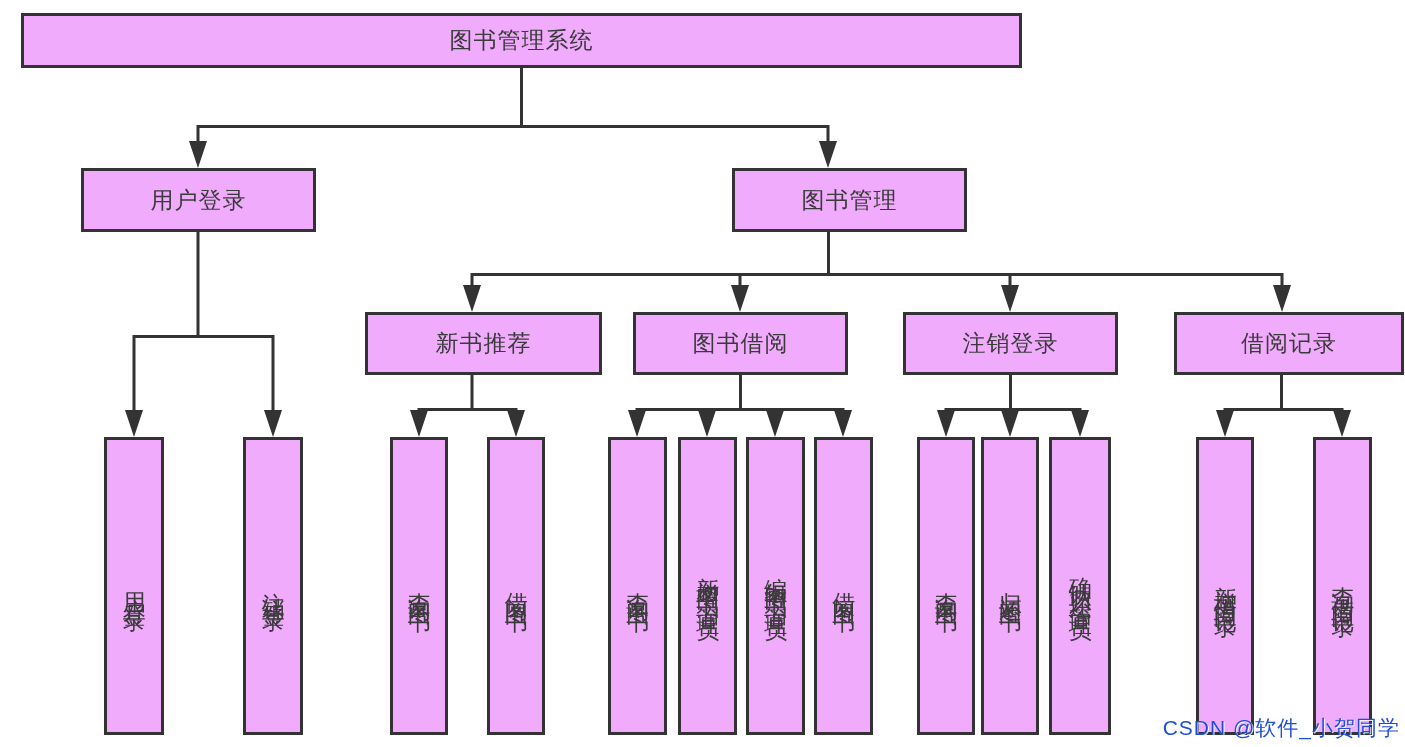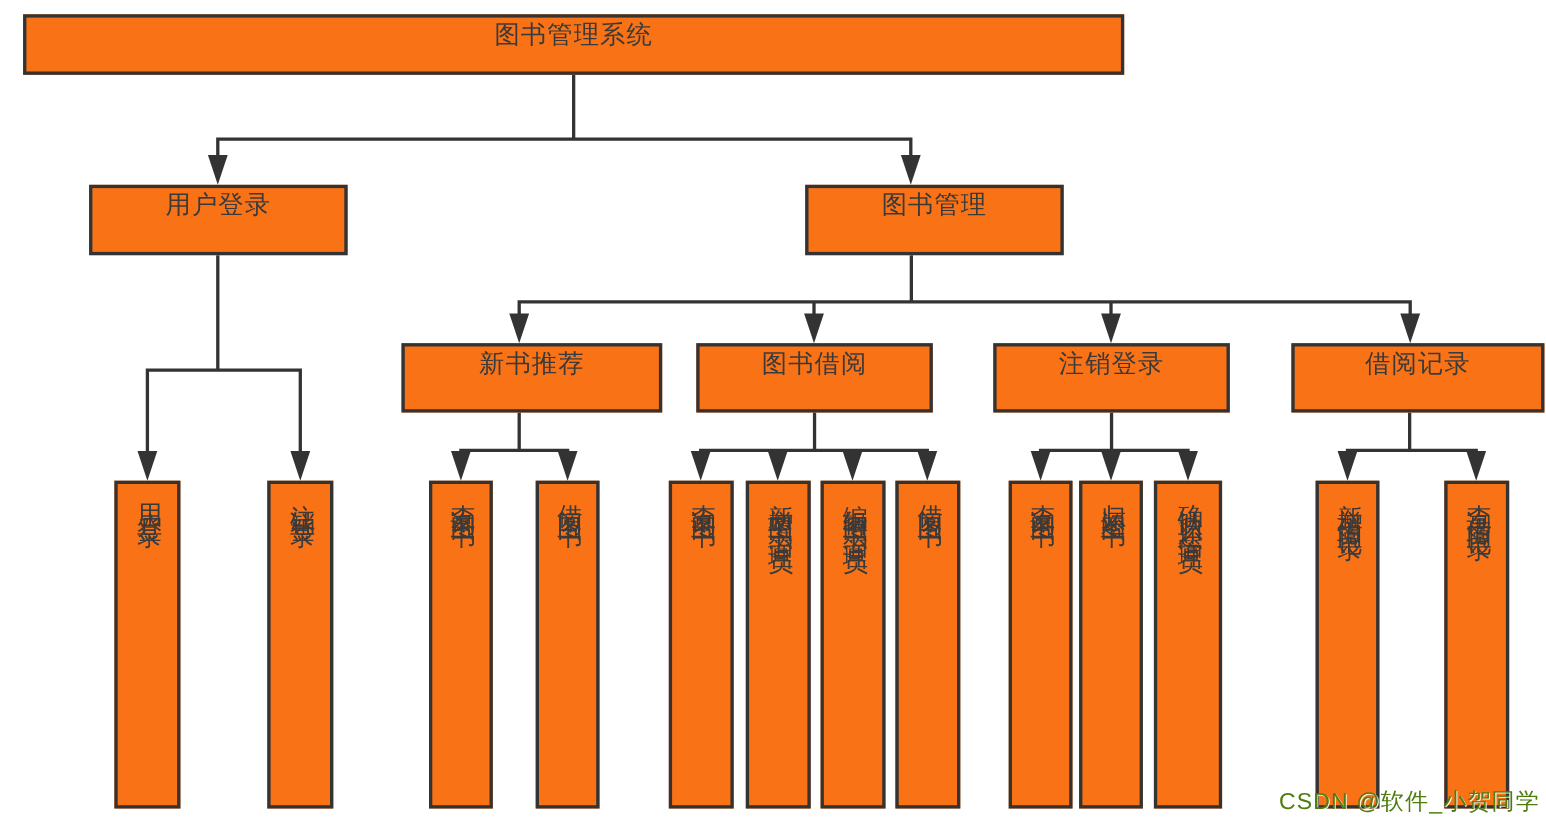--- a/index.html
+++ b/index.html
@@ -6,22 +6,22 @@
   body{
     width:1405px;height:747px;position:relative;overflow:hidden;
     background:#ffffff;color:#333;
     font-family:"Liberation Sans", sans-serif;
   }
   .connectors{position:absolute;left:0;top:0;z-index:1}
   .connectors path{stroke:#333;stroke-width:3;fill:none}
   .connectors polygon{fill:#333;stroke:none}
   .box{
     position:absolute;box-sizing:border-box;z-index:2;
-    border:3px solid #333;background:#f97316;
-    display:flex;justify-content:center;font-family:Liberation Mono, monospace;
+    border:3px solid #333;background:#f0abfc;
+    display:flex;align-items:center;justify-content:center;
   }
   .hlabel{font-size:23px;letter-spacing:1px;white-space:nowrap;color:#3a3a3a}
   .vtext{
     writing-mode:vertical-rl;text-orientation:mixed;
     font-size:23px;letter-spacing:6px;line-height:1.1;
     white-space:nowrap;color:#3a3a3a;
   }
   
   .n-root{left:21px;top:13px;width:1001px;height:55px}
   .n-login{left:81px;top:168px;width:235px;height:64px}
@@ -39,21 +39,21 @@
   .lf-c2{left:678px;width:59px}
   .lf-c3{left:746px;width:59px}
   .lf-c4{left:814px;width:59px}
   .lf-d1{left:917px;width:58px}
   .lf-d2{left:981px;width:58px}
   .lf-d3{left:1049px;width:62px}
   .lf-e1{left:1196px;width:58px}
   .lf-e2{left:1313px;width:59px}
   .watermark{
     position:absolute;right:5px;bottom:5px;z-index:3;
-    font-size:21px;letter-spacing:1px;color:#4d7c0f;
+    font-size:21px;letter-spacing:1px;color:#1d4ed8;
     text-shadow:1px 1px 0 rgba(255,255,255,.85);
   }
 </style>
 </head>
 <body>
 
 <svg class="connectors" width="1405" height="747" viewBox="0 0 1405 747" xmlns="http://www.w3.org/2000/svg">
   <path d="M521.5 68 V126.5 M198 126.5 H828 M198 125 V143 M828 125 V143"></path>
   <path d="M198 232 V336.5 M134 336.5 H273 M134 335 V412 M273 335 V412"></path>
   <path d="M828.5 232 V274.5 M472 274.5 H1282 M472 273 V287 M740 273 V287 M1010 273 V287 M1282 273 V287"></path>

